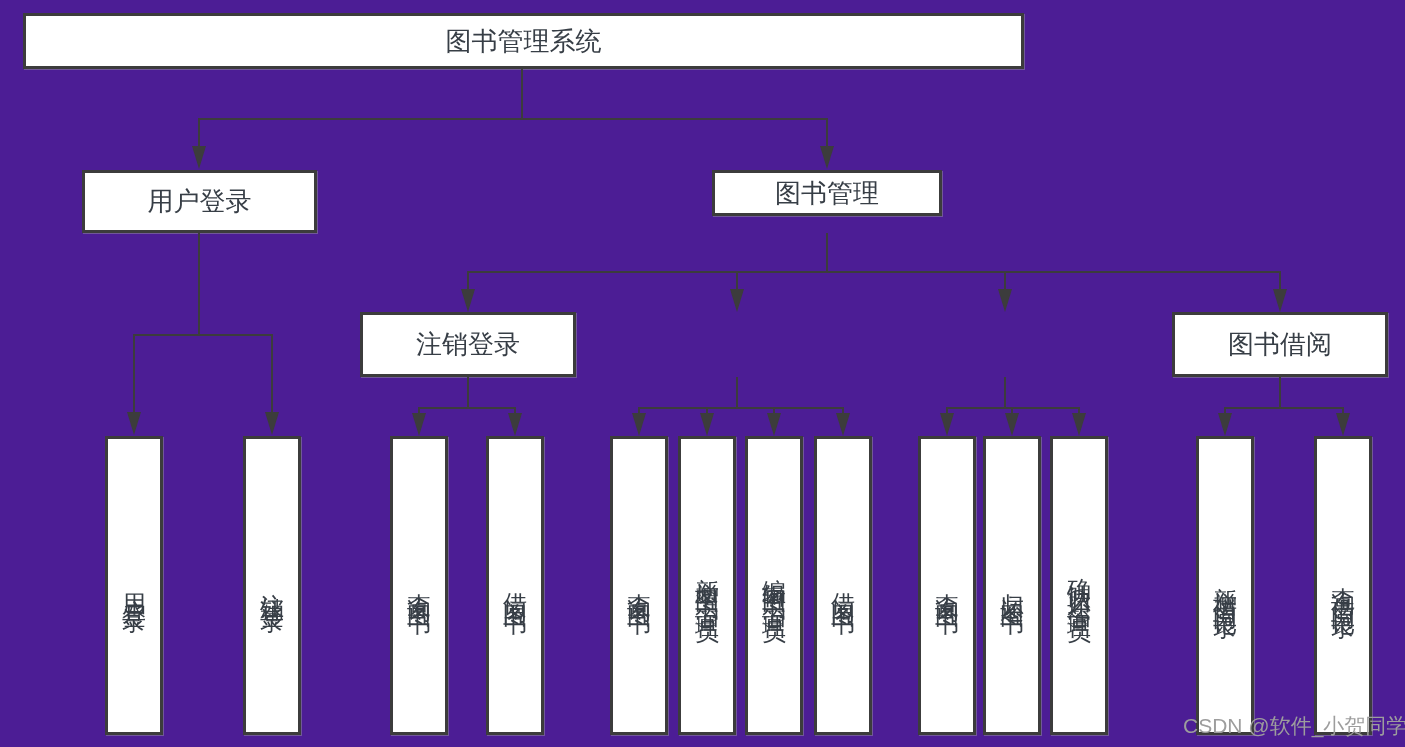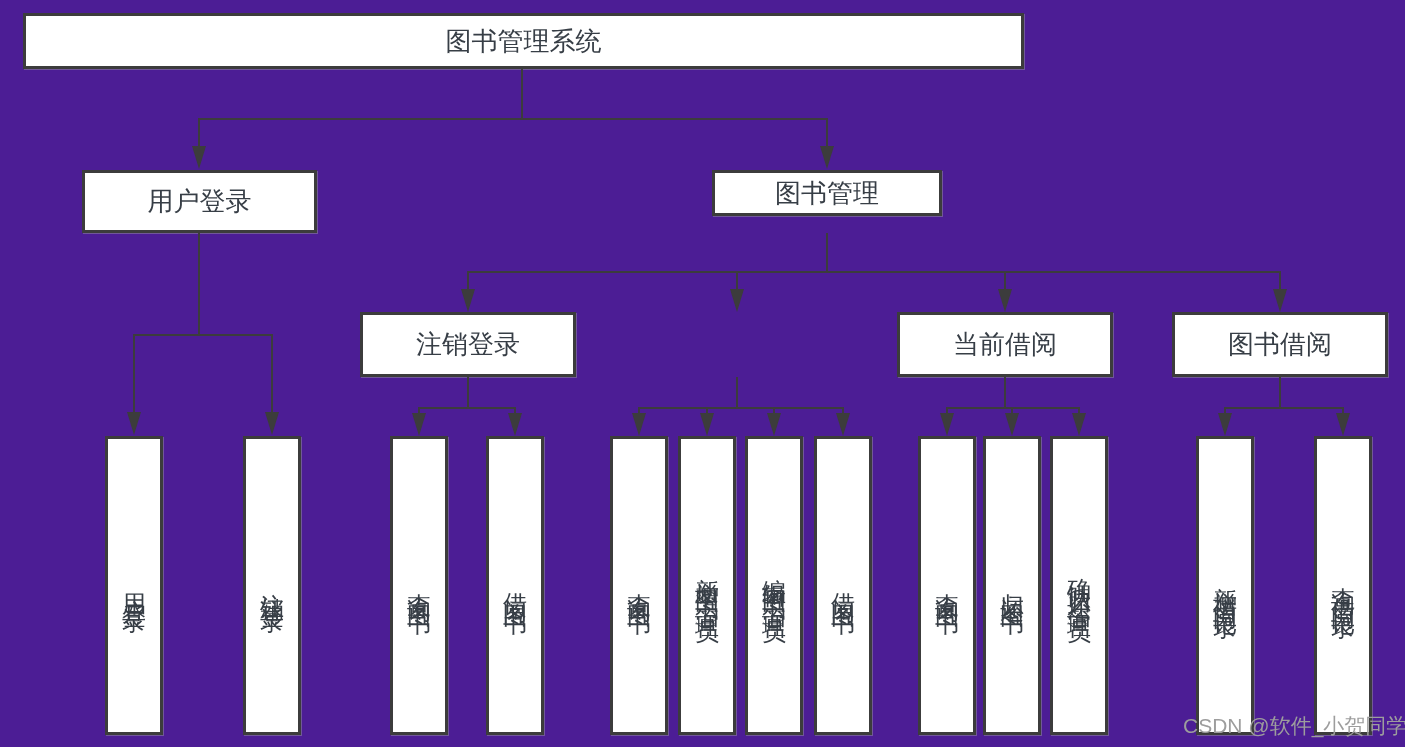--- a/index.html
+++ b/index.html
@@ -114,23 +114,20 @@
   <div class="vline" style="left:736px; top:271px; height:20px;"></div>
   <div class="arrow" style="left:730px; top:289px;"></div>
   <div class="vline" style="left:1004px; top:271px; height:20px;"></div>
   <div class="arrow" style="left:998px; top:289px;"></div>
   <div class="vline" style="left:1279px; top:271px; height:20px;"></div>
   <div class="arrow" style="left:1273px; top:289px;"></div>
 
   <div class="box" style="left:360px; top:312px; width:216px; height:65px;">
     <span>注销登录</span>
   </div>
-  <div class="box" style="left:897px; top:312px; width:216px; height:65px;">
-    <span>当前借阅</span>
-  </div>
   <div class="box" style="left:1172px; top:312px; width:216px; height:65px;">
     <span>图书借阅</span>
   </div>
 
   <div class="vline" style="left:467px; top:377px; height:32px;"></div>
   <div class="hline" style="left:418px; top:407px; width:98px;"></div>
   <div class="vline" style="left:418px; top:407px; height:10px;"></div>
   <div class="arrow" style="left:412px; top:413px;"></div>
   <div class="vline" style="left:514px; top:407px; height:10px;"></div>
   <div class="arrow" style="left:508px; top:413px;"></div>

